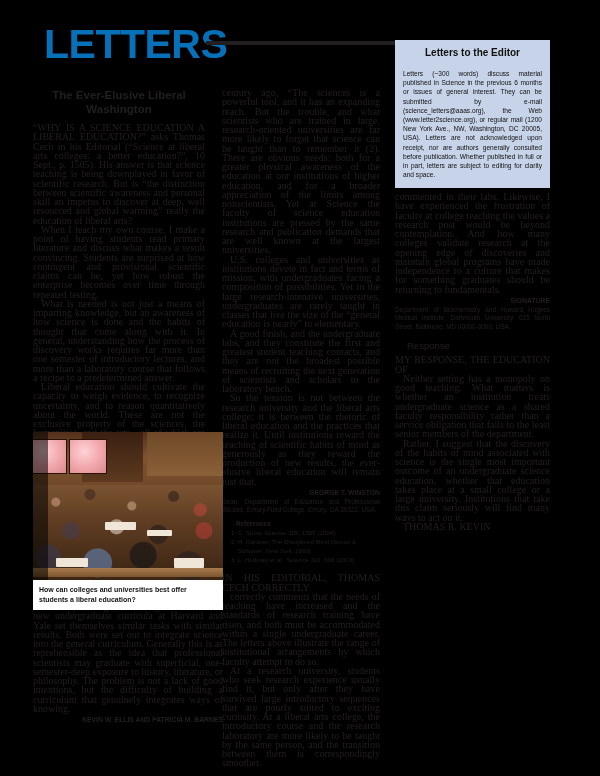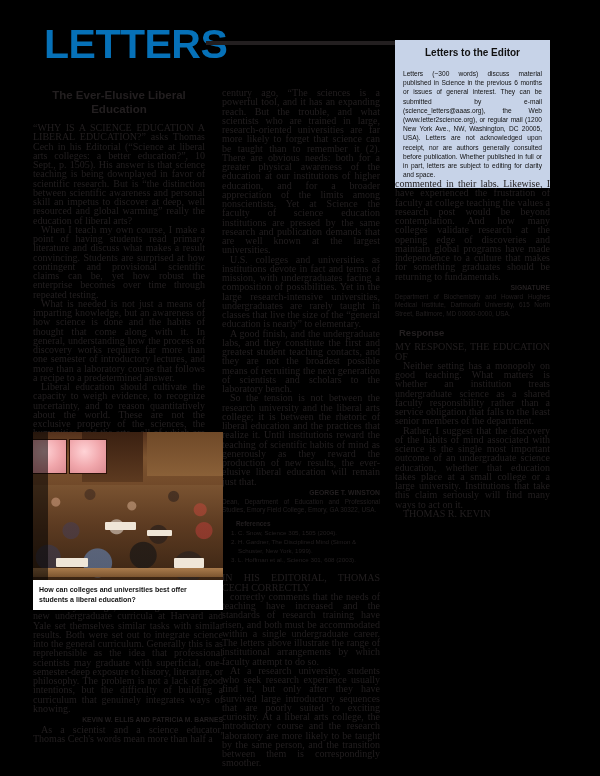--- a/index.html
+++ b/index.html
@@ -74,39 +74,39 @@
     hyphens: auto;
   }
 
   
   .col {
     position: absolute;
     color: #231f20;
   }
   #col-left   { left: 33px;  top: 88px; width: 172px; }
   #col-mid    { left: 222px; top: 88px; width: 158px; }
-  #col-right  { left: 395px; top: 179px; width: 155px; }
+  #col-right  { left: 395px; top: 192px; width: 155px; }
 
   .art-title {
     font-family: "Liberation Sans", "DejaVu Sans", sans-serif;
     font-weight: bold;
     font-size: 11.5px;
     line-height: 14px;
     text-align: center;
     color: #231f20;
     margin: 0 0 7px 0;
   }
 
   .sub-head {
     font-family: "Liberation Sans", "DejaVu Sans", sans-serif;
-    font-weight: bold;
+    font-weight: normal;
     font-size: 9.5px;
     line-height: 12px;
     color: #231f20;
-    margin: 9px 0 3px 4px;
+    margin: 9px 0 3px 12px;
   }
 
   p.body {
     font-family: "Liberation Serif", "DejaVu Serif", serif;
     font-size: 10px;
     line-height: 9.25px;
     text-align: justify;
     margin: 0;
     text-indent: 8px;
     hyphens: auto;
@@ -242,31 +242,30 @@
     <div class="masthead-title">Letters</div>
     <div class="masthead-rule"></div>
   </div>
 
   <div id="editor-box">
     <div class="box-title">Letters to the Editor</div>
     <div class="box-body">Letters (~300 words) discuss material published in Science in the previous 6 months or issues of general interest. They can be submitted by e-mail (science_letters@aaas.org), the Web (www.letter2science.org), or regular mail (1200 New York Ave., NW, Washington, DC 20005, USA). Letters are not acknowledged upon receipt, nor are authors generally consulted before publication. Whether published in full or in part, letters are subject to editing for clarity and space.</div>
   </div>
 
   <div class="col" id="col-left">
-    <div class="art-title">The Ever-Elusive Liberal Education</div>
+    <div class="art-title">The Ever-Elusive Liberal Washington</div>
     <p class="body first">“WHY IS A SCIENCE EDUCATION A LIBERAL EDUCATION?” asks Thomas Cech in his Editorial (“Science at liberal arts colleges: a better education?”, 10 Sept., p. 1505). His answer is that science teaching is being downplayed in favor of scientific research. But is “the distinction between scientific awareness and personal skill an impetus to discover at deep, well resourced and global warming” really the education of liberal arts?</p>
     <p class="body">When I teach my own course, I make a point of having students read primary literature and discuss what makes a result convincing. Students are surprised at how contingent and provisional scientific claims can be, yet how robust the enterprise becomes over time through repeated testing.</p>
     <p class="body">What is needed is not just a means of imparting knowledge, but an awareness of how science is done and the habits of thought that come along with it. In general, understanding how the process of discovery works requires far more than one semester of introductory lectures, and more than a laboratory course that follows a recipe to a predetermined answer.</p>
     <p class="body">Liberal education should cultivate the capacity to weigh evidence, to recognize uncertainty, and to reason quantitatively about the world. These are not the exclusive property of the sciences, the humanities, and the arts—all of which are necessary to a liberal education—is complemented by its absence (1).</p>
   </div>
 
   <div class="col" id="col-left-lower" style="left:33px; top:602px; width:190px;">
     <p class="body">A few years ago, the designers of several new undergraduate curricula at Harvard and Yale set themselves similar tasks with similar results. Both were set out to integrate science into the general curriculum. Generally this is as reprehensible as the idea that professional scientists may graduate with superficial, one-semester-deep exposure to history, literature, or philosophy. The problem is not a lack of good intentions, but the difficulty of building a curriculum that genuinely integrates ways of knowing.</p>
     <p class="sig">KEVIN W. ELLIS AND PATRICIA M. BARNES</p>
-    <p class="body">As a scientist and a science educator, Thomas Cech's words mean more than half a</p>
   </div>
 
   <div class="col" id="col-mid">
     <p class="body first">century ago, “The sciences is a powerful tool, and it has an expanding reach. But the trouble, and what scientists who are trained in large, research-oriented universities are far more likely to forget that science can be taught than to remember it (2). There are obvious needs: both for a greater physical awareness of the education at our institutions of higher education, and for a broader appreciation of the limits among nonscientists. Yet at Science the faculty of science education institutions are pressed by the same research and publication demands that are well known at the largest universities.</p>
     <p class="body">U.S. colleges and universities as institutions devote in fact and terms of mission, with undergraduates facing a composition of possibilities. Yet in the large research-intensive universities, undergraduates are rarely taught in classes that live the size of the “general education is nearly” to elementary.</p>
     <p class="body">A good finish, and the undergraduate labs, and they constitute the first and greatest student teaching contacts, and they are not the broadest possible means of recruiting the next generation of scientists and scholars to the laboratory bench.</p>
     <p class="body">So the tension is not between the research university and the liberal arts college; it is between the rhetoric of liberal education and the practices that realize it. Until institutions reward the teaching of scientific habits of mind as generously as they reward the production of new results, the ever-elusive liberal education will remain just that.</p>
     <p class="sig">GEORGE T. WINSTON</p>
     <p class="affil">Dean, Department of Education and Professional Studies, Emory Field College, Emory, GA 30322, USA.</p>
     <div class="refs-head">References</div>

